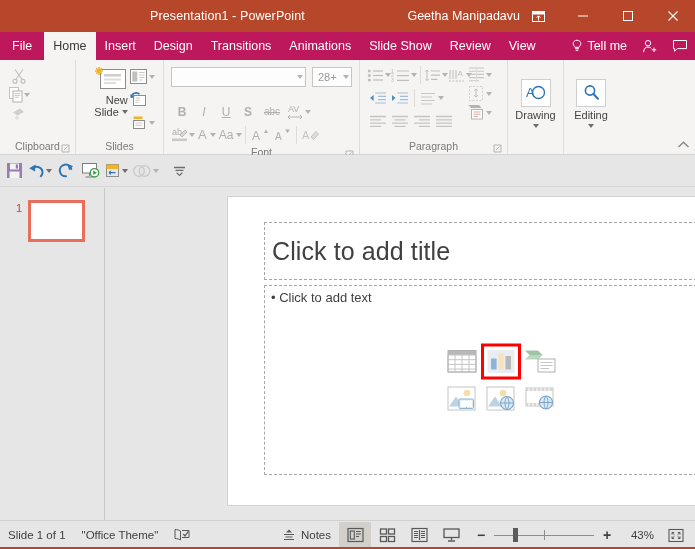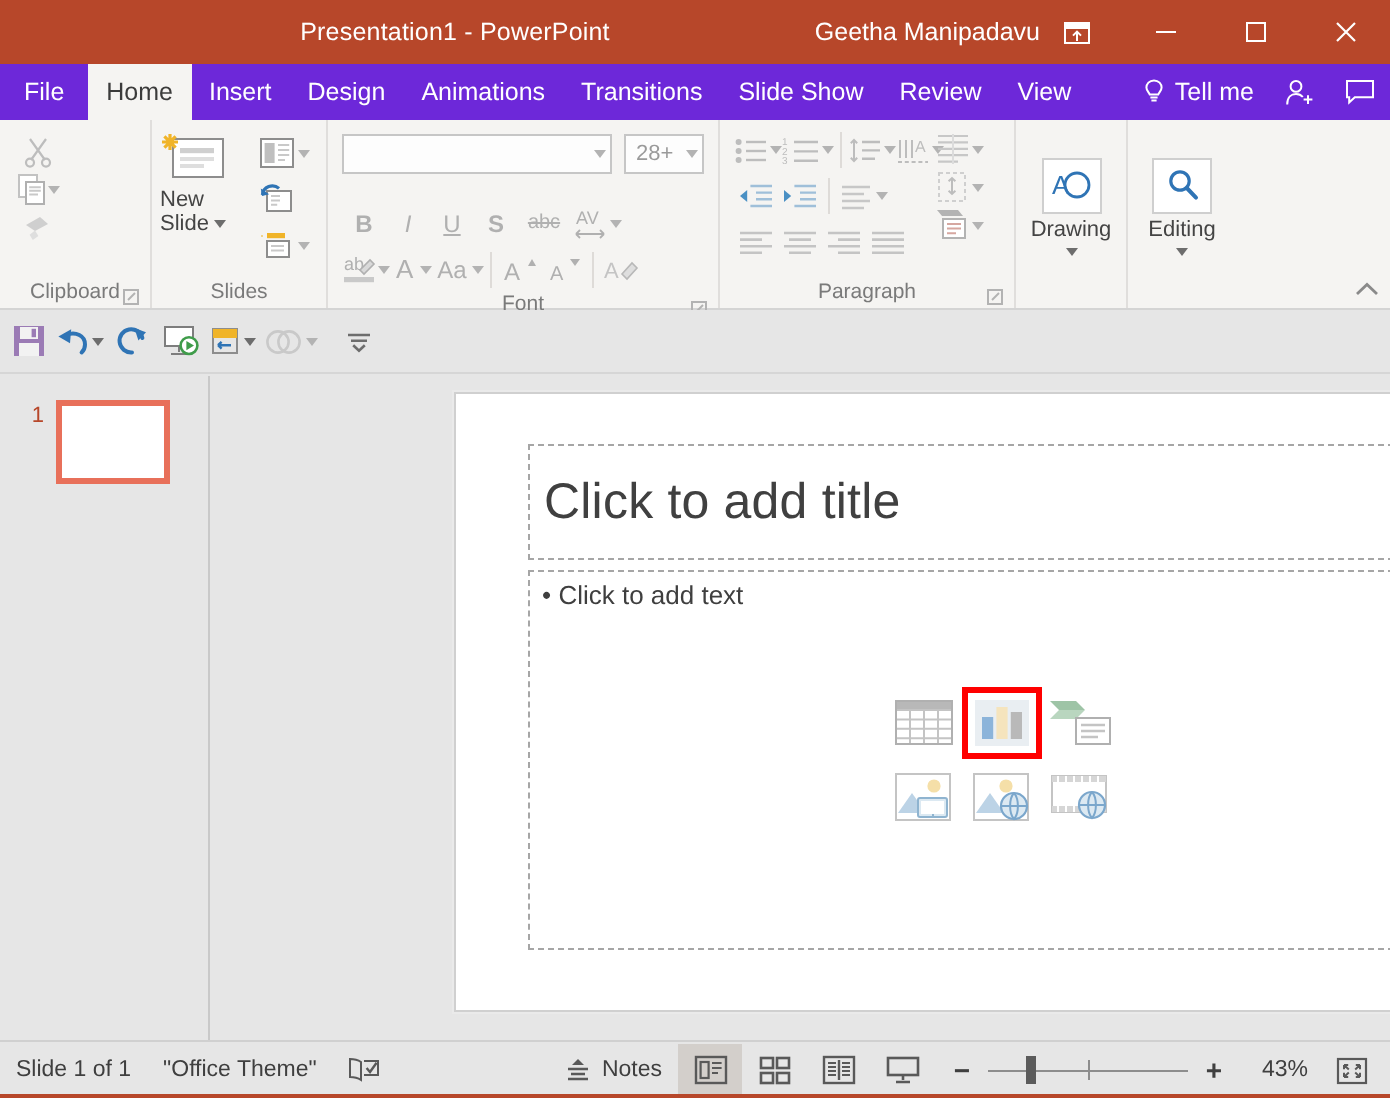--- a/index.html
+++ b/index.html
@@ -38,21 +38,21 @@
     width: 45px; height: 32px;
     display: flex; align-items: center; justify-content: center;
     color: #fff;
   }
   .tb-btn.ribopt { width: 44px; }
 
   
   .tabbar {
     position: relative;
     height: 28px;
-    background: #6d28d9;
+    background: #be185d;
     display: flex;
     align-items: stretch;
   }
   .tab {
     padding: 0 9px;
     display: flex; align-items: center;
     color: #fff;
     font-size: 12.5px;
     white-space: nowrap;
   }
@@ -119,21 +119,21 @@
     border-left: 3.5px solid transparent;
     border-right: 3.5px solid transparent;
     border-top: 4px solid #6d6d6d;
     display: inline-block;
   }
   .caret-d.lite { border-top-color: #b3b3b3; }
   .mini-icon { width: 22px; height: 20px; display:flex; align-items:center; justify-content:center;}
 
   
   .g-slides { width: 88px; }
-  .slides-left { width: 52px; display: flex; flex-direction: column; align-items: flex-start; padding-top: 3px;}
+  .slides-left { width: 52px; display: flex; flex-direction: column; align-items: flex-end; padding-top: 3px;}
   .slides-right { width: 34px; display: flex; flex-direction: column; gap: 2px; padding-top: 3px;}
   .slides-rbtn { height: 21px; display: flex; align-items: center; gap: 2px; padding-left: 2px;}
   .newslide-lbl { font-size: 11px; color: #444; line-height: 12px; text-align: center;}
 
   
   .g-font { width: 196px; }
   .font-row1 { display: flex; align-items: flex-end; padding: 4px 3px 12px 3px; gap: 6px;}
   .combo {
     height: 20px; background: #fdfdfd;
     border: 1px solid #c6c6c6;
@@ -369,22 +369,22 @@
         </svg>
     </div>
   </div>
 </div>
 
 <div class="tabbar">
   <div class="tab file">File</div>
   <div class="tab active">Home</div>
   <div class="tab">Insert</div>
   <div class="tab">Design</div>
+  <div class="tab">Transitions</div>
   <div class="tab">Animations</div>
-  <div class="tab">Transitions</div>
   <div class="tab">Slide Show</div>
   <div class="tab">Review</div>
   <div class="tab">View</div>
 
   <div class="tabbar-right">
     <div class="tellme">
       <span>
         <svg width="12" height="14" viewBox="0 0 12 14">
           <path d="M6 1.2 C3.6 1.2 2.2 3 2.2 4.8 C2.2 6.3 3.4 7.1 3.9 8.3 L8.1 8.3 C8.6 7.1 9.8 6.3 9.8 4.8 C9.8 3 8.4 1.2 6 1.2 Z" fill="none" stroke="#fff" stroke-width="1"></path>
           <path d="M4.2 9.7 L7.8 9.7 M4.7 11.3 L7.3 11.3" stroke="#fff" stroke-width="1"></path>

